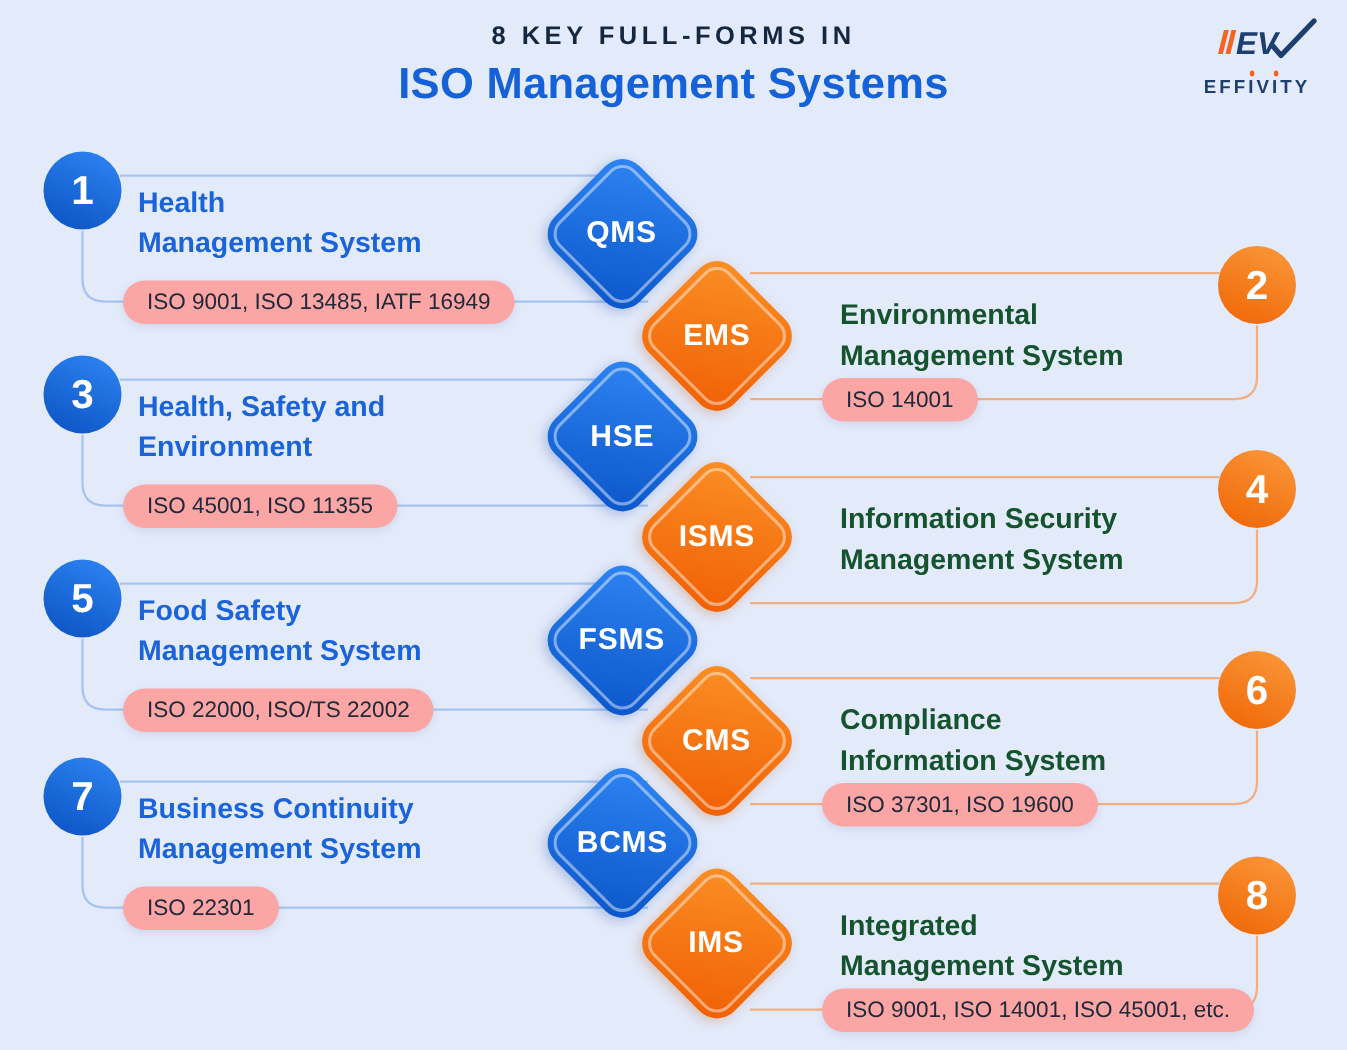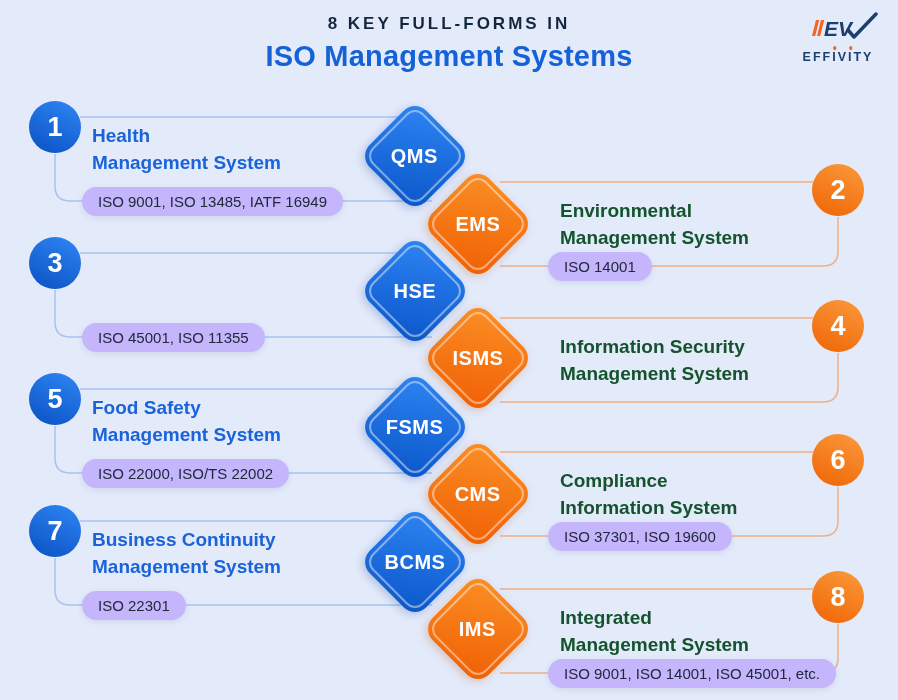--- a/index.html
+++ b/index.html
@@ -24,21 +24,21 @@
   .num-circle{position:absolute;width:52px;height:52px;border-radius:50%;display:flex;align-items:center;justify-content:center;color:#fff;font-size:27px;font-weight:600;z-index:6;}
   .num-circle.blue-c{background:linear-gradient(205deg,#2f86f4 0%,#0a51c2 100%);}
   .num-circle.orange-c{background:linear-gradient(205deg,#fb9a3c 0%,#ef6404 100%);}
 
   
   .item-title{position:absolute;font-size:19px;font-weight:700;line-height:27px;white-space:pre-line;z-index:5;}
   .item-title.blue-t{color:#1a63d9;}
   .item-title.orange-t{color:#14532d;}
 
   
-  .pill{position:absolute;height:29px;line-height:29px;padding:0 16px;background:#c4b5fd;border-radius:15px;font-size:15px;font-weight:500;color:#212a3a;white-space:nowrap;box-shadow:0 2px 6px rgba(30,60,120,.10);z-index:5;}
+  .pill{position:absolute;height:29px;line-height:29px;padding:0 16px;background:#fca5a5;border-radius:15px;font-size:15px;font-weight:500;color:#212a3a;white-space:nowrap;box-shadow:0 2px 6px rgba(30,60,120,.10);z-index:5;}
 
   
   .diamond{position:absolute;width:80px;height:80px;border-radius:16px;transform:rotate(45deg);display:flex;align-items:center;justify-content:center;}
   .diamond::after{content:"";position:absolute;inset:4px;border:2px solid rgba(255,255,255,.45);border-radius:12px;pointer-events:none;}
   .diamond.blue-d{background:linear-gradient(145deg,#2f85f3 0%,#0a55c9 100%);box-shadow:0 3px 8px rgba(10,60,150,.25);}
   .diamond.orange-d{background:linear-gradient(145deg,#fb9026 0%,#f05e03 100%);box-shadow:0 3px 8px rgba(180,80,0,.25);}
   .d-label{transform:rotate(-45deg);color:#fff;font-size:20px;font-weight:700;letter-spacing:.5px;}
 </style>
 </head>
 <body>
@@ -101,20 +101,22 @@
   <div class="item-title orange-t" style="left:560px;top:197px;width:280px;">Environmental
 Management System</div>
   <div class="pill" style="left:548px;top:252px;">ISO 14001</div>
   <div class="diamond orange-d" style="left:438px;top:184px;z-index:12;">
       <span class="d-label">EMS</span>
     </div>
 
   <div class="num-circle blue-c" style="left:29px;top:237px;">
       <span>3</span>
     </div>
+  <div class="item-title blue-t" style="left:92px;top:258px;width:300px;">Health, Safety and
+Environment</div>
   <div class="pill" style="left:82px;top:323px;">ISO 45001, ISO 11355</div>
   <div class="diamond blue-d" style="left:375px;top:251px;z-index:13;">
       <span class="d-label">HSE</span>
     </div>
 
   <div class="num-circle orange-c" style="left:812px;top:300px;">
       <span>4</span>
     </div>
   <div class="item-title orange-t" style="left:560px;top:333px;width:280px;">Information Security
 Management System</div>

